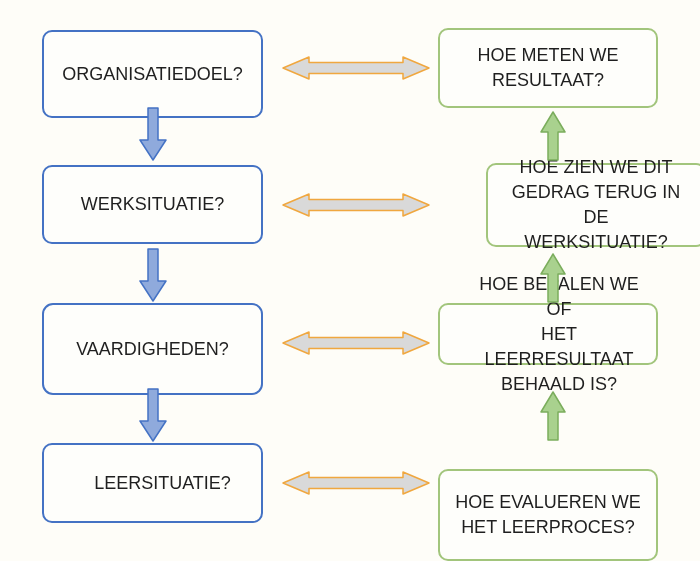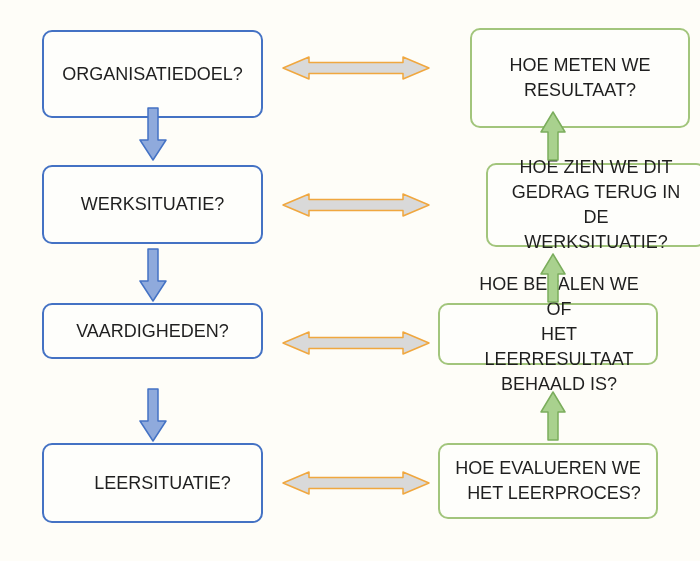--- a/index.html
+++ b/index.html
@@ -70,42 +70,42 @@
 <body>
 
 <div class="canvas">
 
   <div class="box left-box" style="top:30px;height:88px;">
     <span class="label">ORGANISATIEDOEL?</span>
   </div>
   <div class="box left-box" style="top:165px;height:79px;">
     <span class="label">WERKSITUATIE?</span>
   </div>
-  <div class="box left-box" style="top:303px;height:56px;">
+  <div class="box left-box" style="top:303px;height:92px;border-radius:11px;">
     <span class="label">VAARDIGHEDEN?</span>
   </div>
   <div class="box left-box" style="top:443px;height:80px;padding-left:32px;">
     <span class="label">LEERSITUATIE?</span>
   </div>
 
-  <div class="box right-box" style="top:28px;height:100px;margin-left:32px;">
+  <div class="box right-box" style="top:28px;height:80px;">
     <span class="label">HOE METEN WE
 RESULTAAT?</span>
   </div>
   <div class="box right-box" style="top:163px;height:84px;margin-left:48px;">
     <span class="label">HOE ZIEN WE DIT
 GEDRAG TERUG IN DE
 WERKSITUATIE?</span>
   </div>
   <div class="box right-box" style="top:303px;height:62px;padding-left:34px;">
     <span class="label">HOE BEPALEN WE OF
 HET LEERRESULTAAT
 BEHAALD IS?</span>
   </div>
-  <div class="box right-box" style="top:443px;height:76px;text-align:right;">
+  <div class="box right-box" style="top:469px;height:92px;">
     <span class="label">HOE EVALUEREN WE
 HET LEERPROCES?</span>
   </div>
 
   <svg class="arrow" style="left:139px;top:107px;" width="28" height="54" viewBox="0 0 28 54">
     <polygon class="down-arrow-shape" points="9,1 19,1 19,33 27,33 14,53 1,33 9,33"></polygon>
   </svg>
   <svg class="arrow" style="left:139px;top:248px;" width="28" height="54" viewBox="0 0 28 54">
     <polygon class="down-arrow-shape" points="9,1 19,1 19,33 27,33 14,53 1,33 9,33"></polygon>
   </svg>

